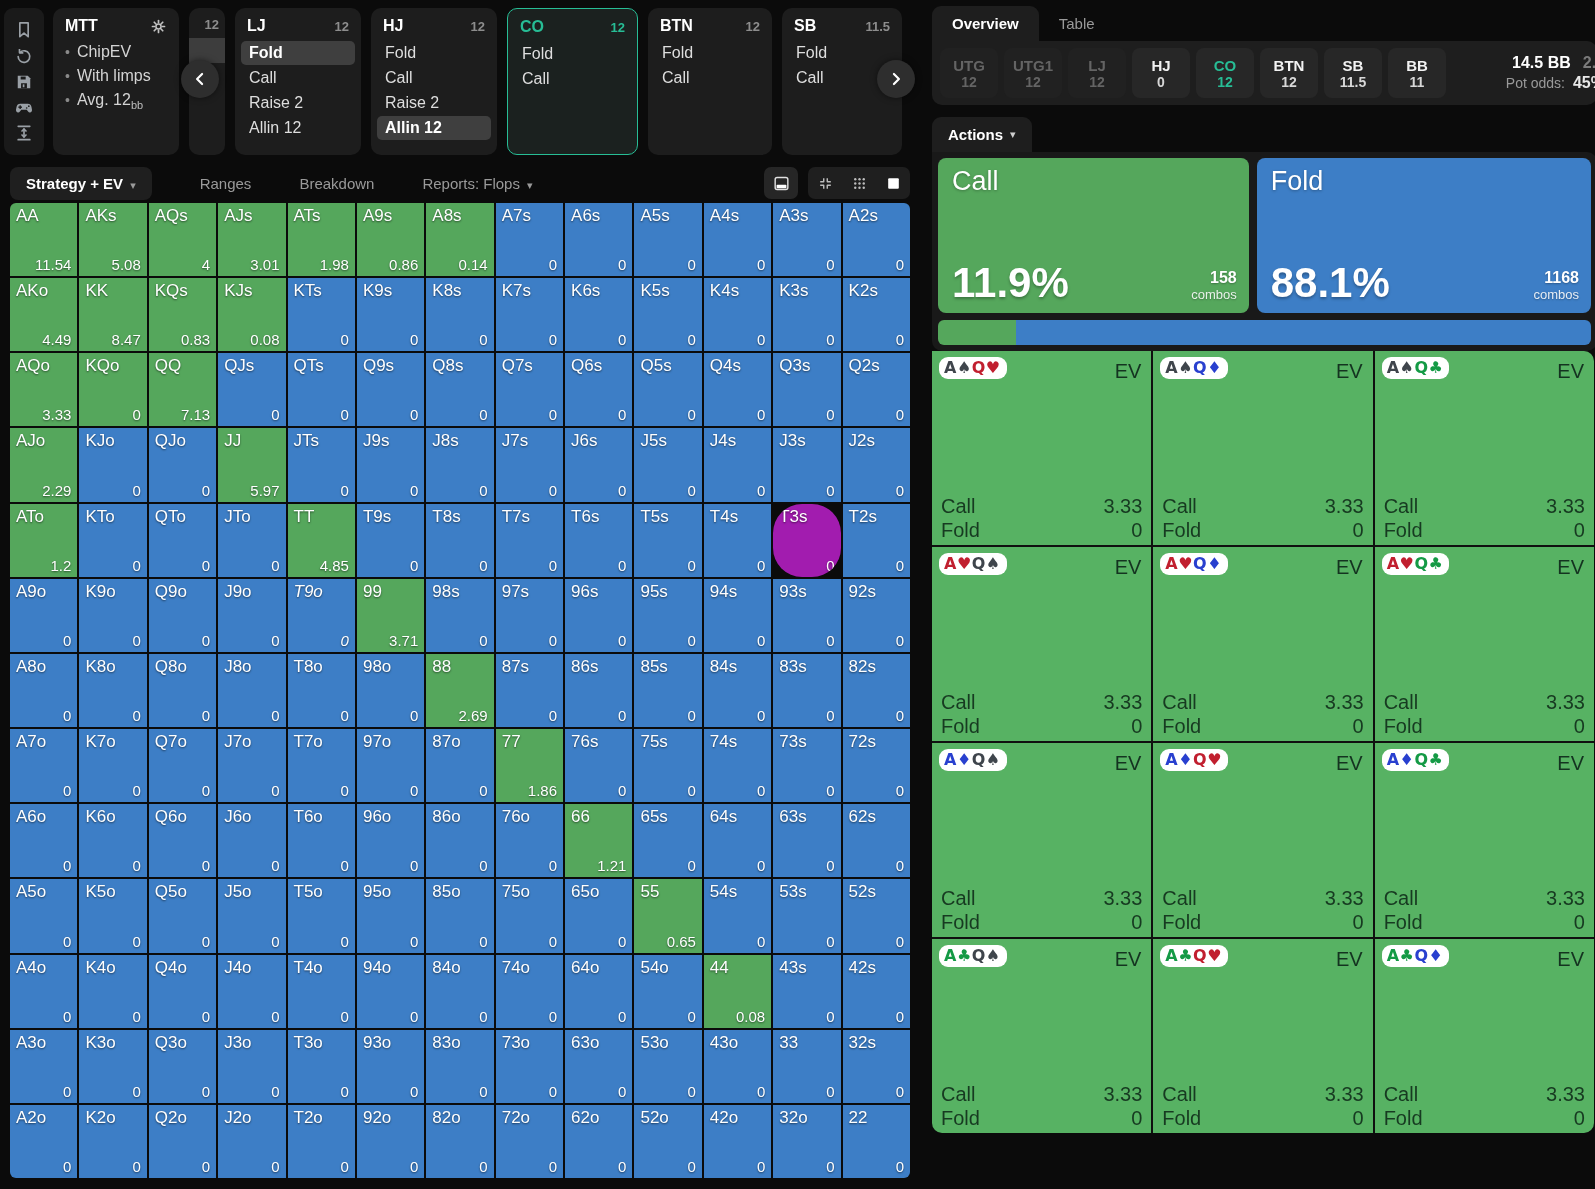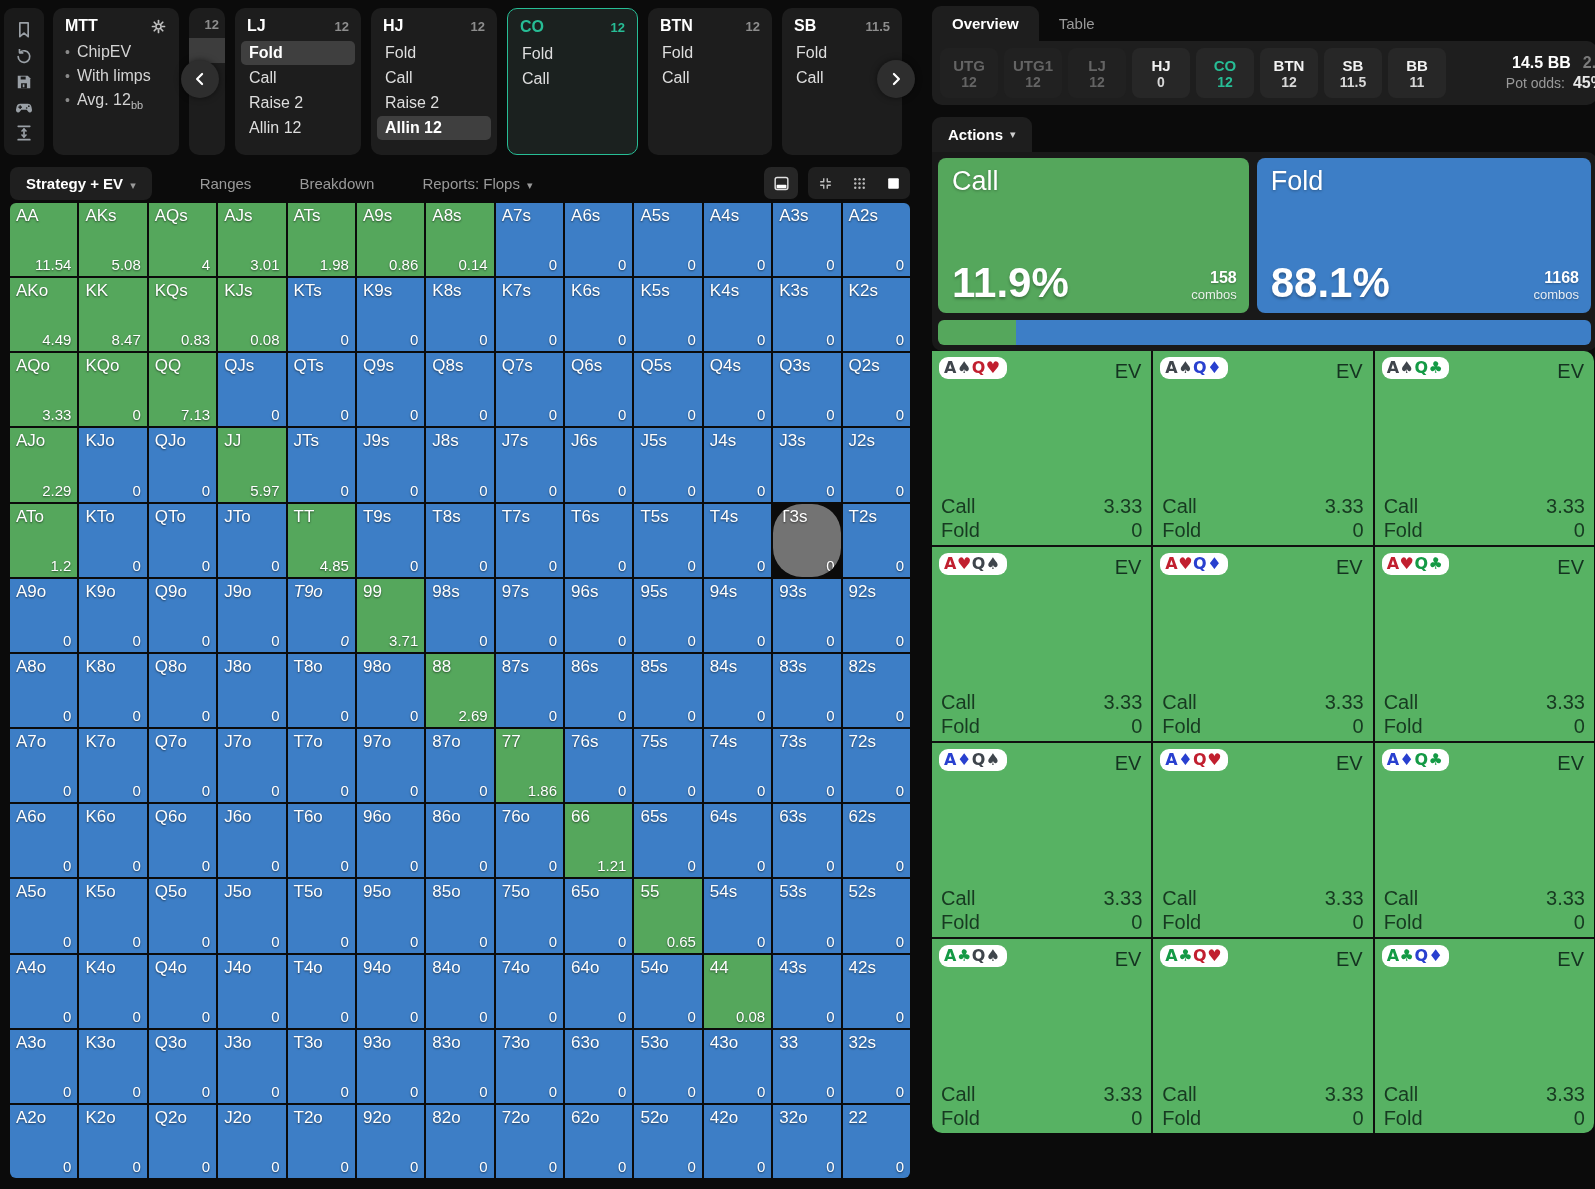--- a/index.html
+++ b/index.html
@@ -526,21 +526,21 @@
           <span class="mv">0</span>
         </div>
         <div class="mcell" style="background: rgb(61, 126, 198);">
           <span class="mh">T5s</span>
           <span class="mv">0</span>
         </div>
         <div class="mcell" style="background: rgb(61, 126, 198);">
           <span class="mh">T4s</span>
           <span class="mv">0</span>
         </div>
-        <div class="mcell" style="background: #737373; border-radius: 29px;">
+        <div class="mcell" style="background: #a21caf; border-radius: 29px;">
           <span class="mh">T3s</span>
           <span class="mv">0</span>
         </div>
         <div class="mcell" style="background: rgb(61, 126, 198);">
           <span class="mh">T2s</span>
           <span class="mv">0</span>
         </div>
         <div class="mcell" style="background: rgb(61, 126, 198);">
           <span class="mh">A9o</span>
           <span class="mv">0</span>

